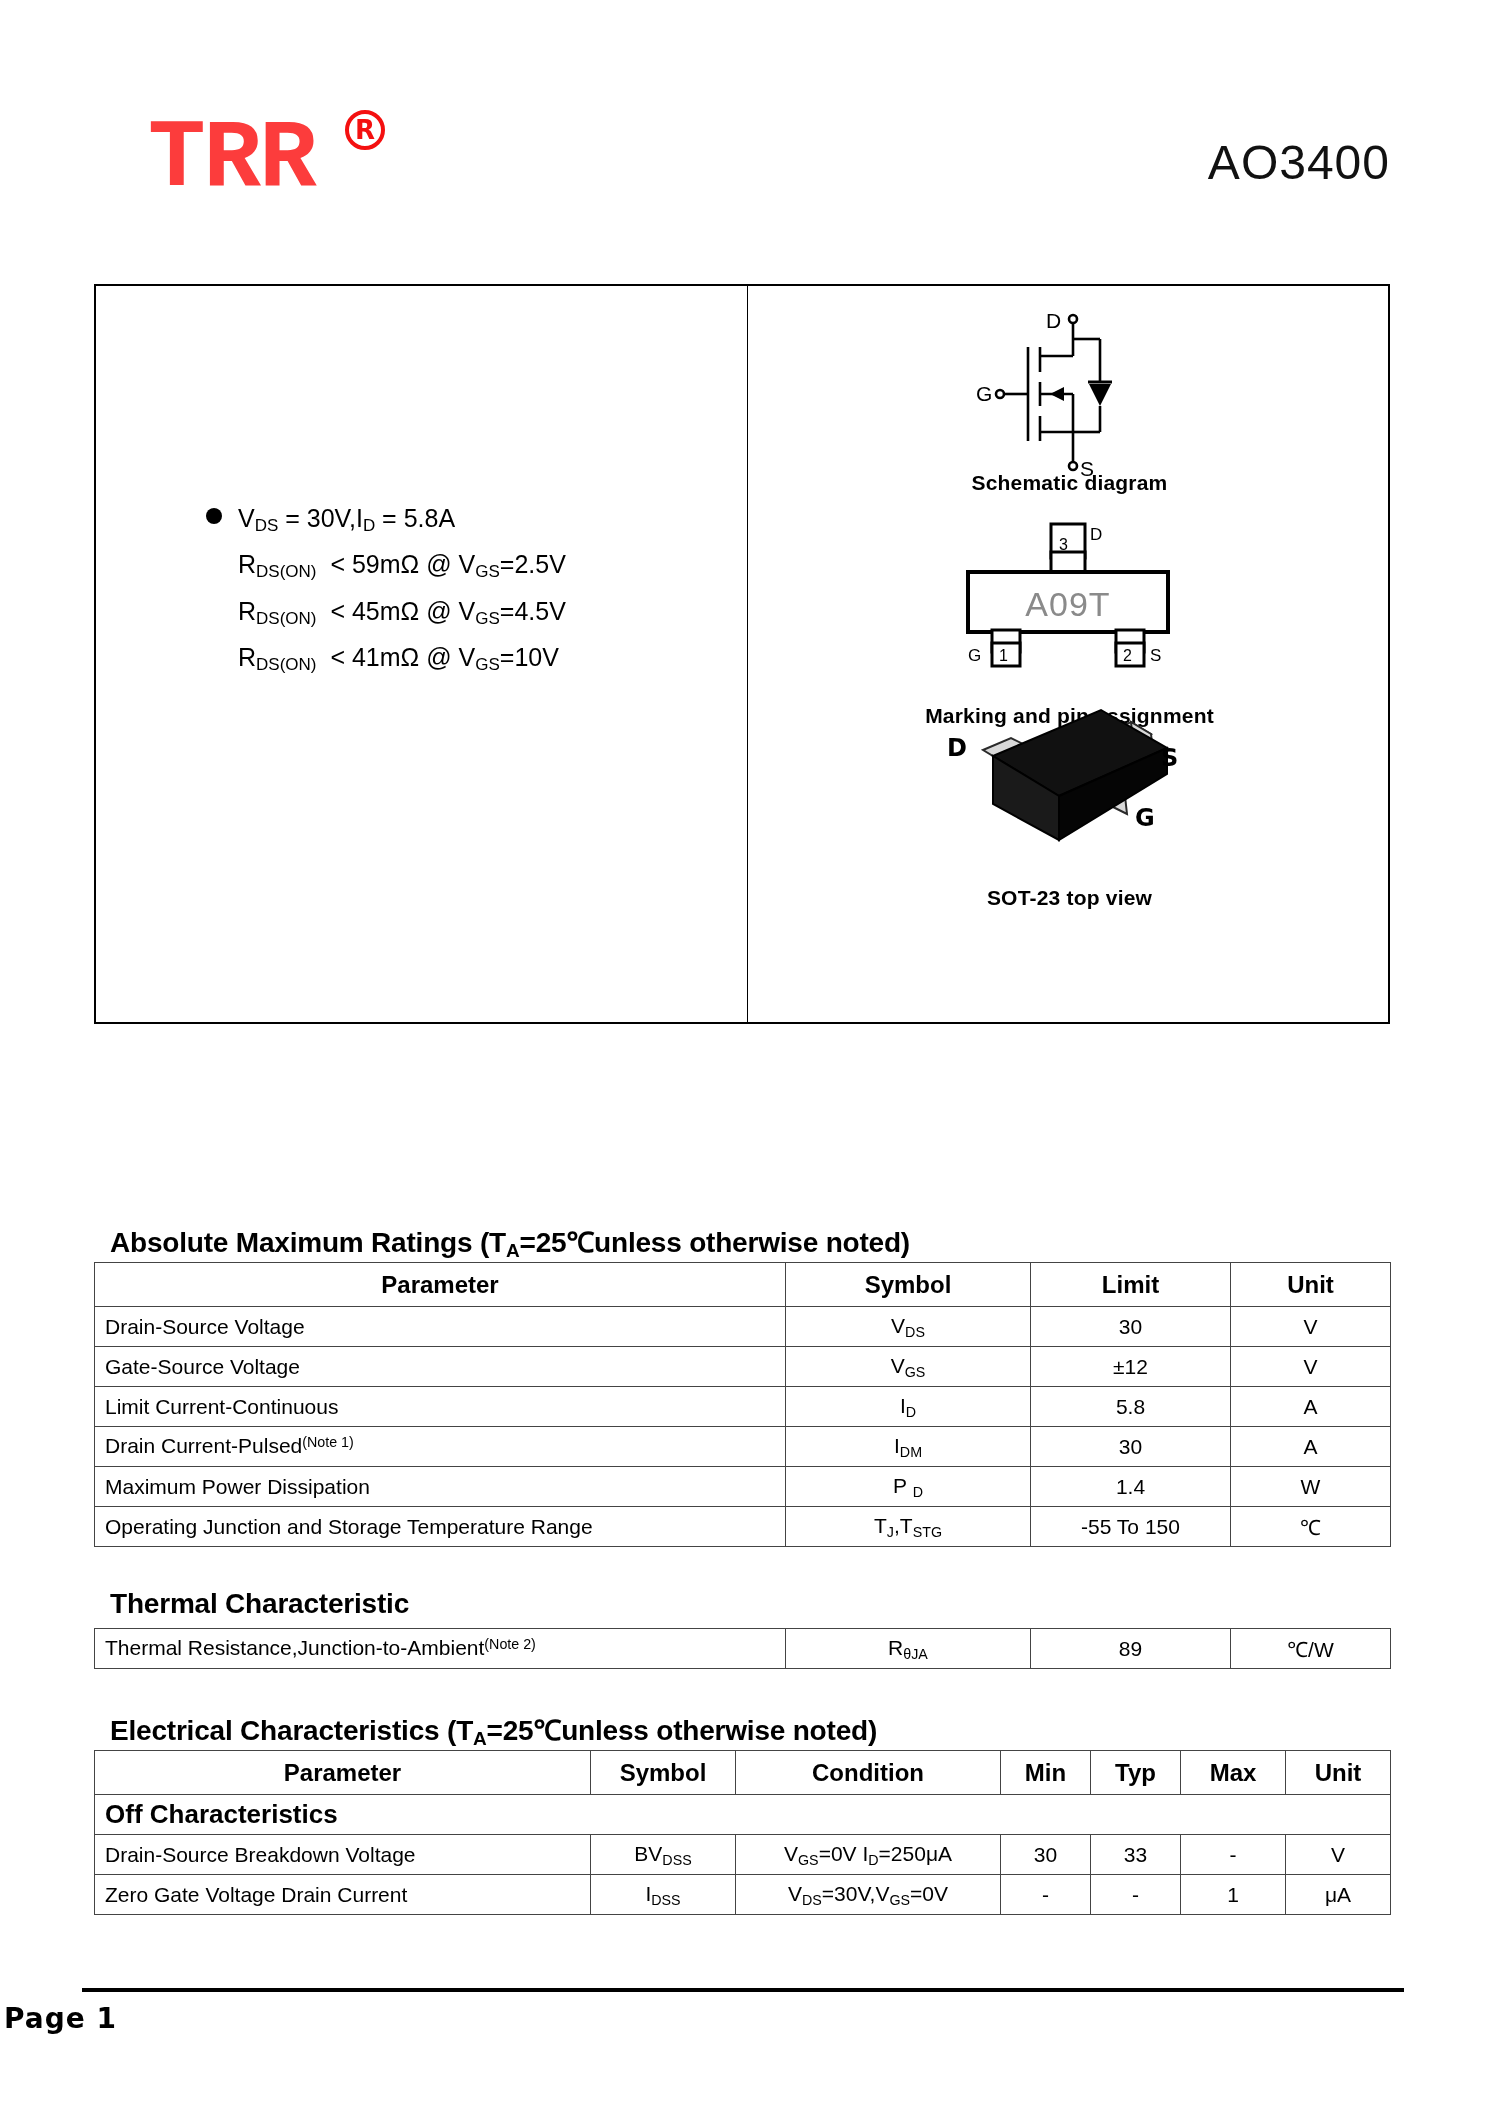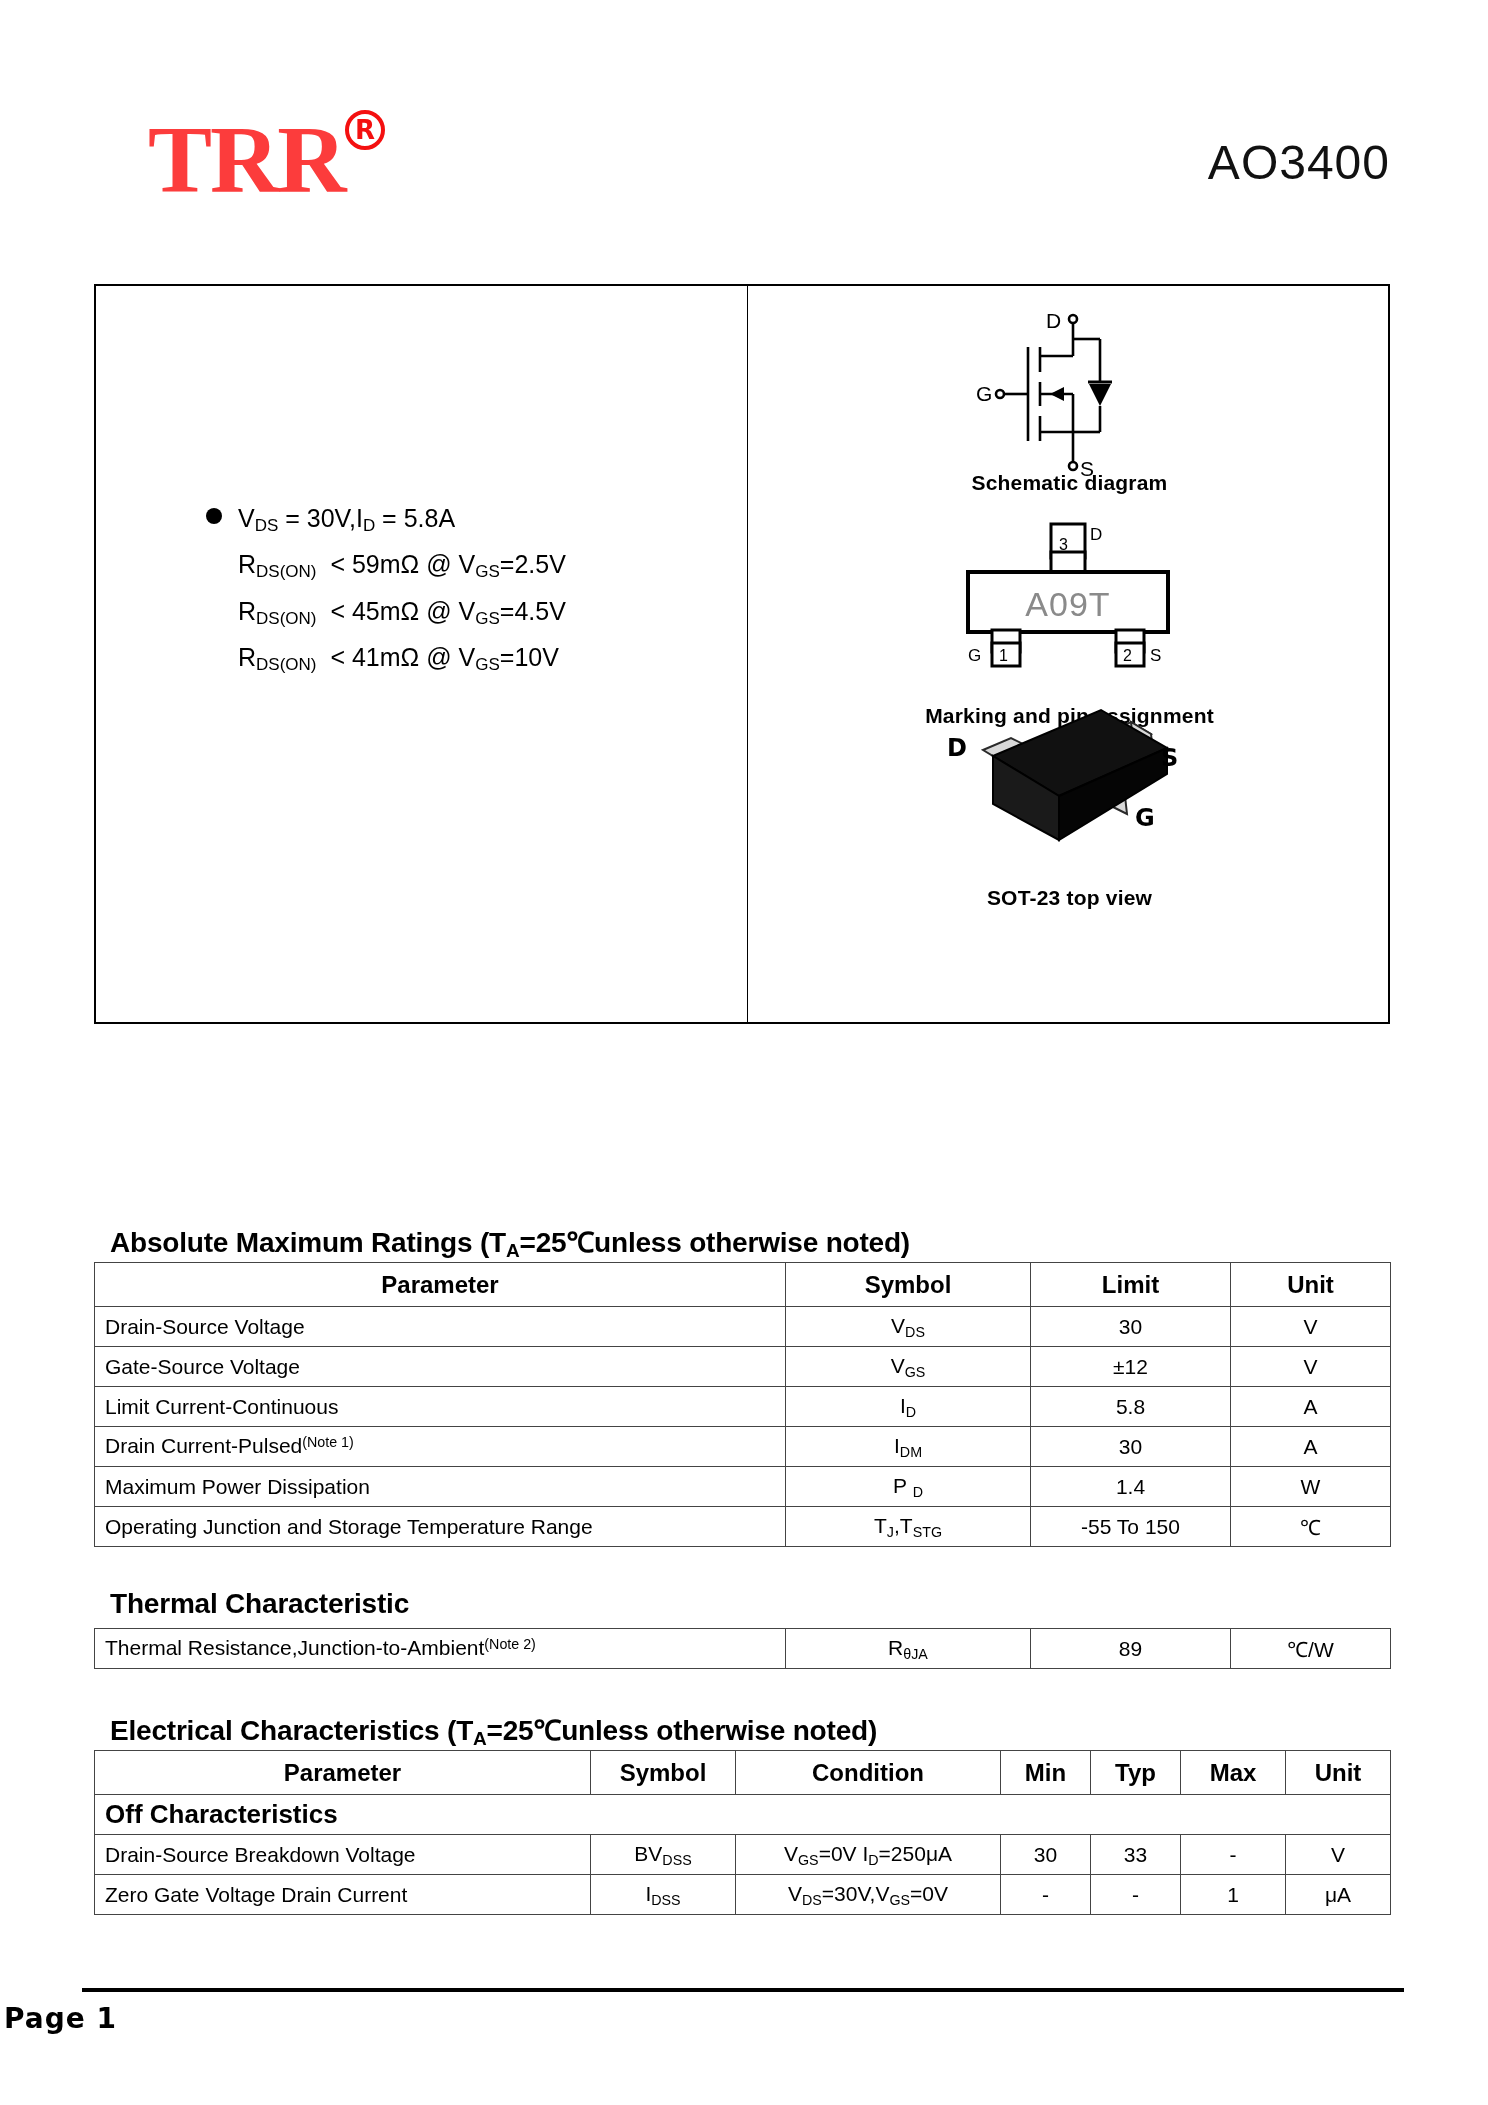--- a/index.html
+++ b/index.html
@@ -18,21 +18,21 @@
 
   
   .header {
     position: absolute;
     left: 0; top: 0;
     width: 1488px; height: 230px;
   }
   .logo {
     position: absolute;
     left: 148px; top: 112px;
-    font-family: Liberation Serif, serif;
+    font-family: Liberation Mono, monospace;
     font-weight: bold;
     font-size: 96px;
     letter-spacing: -2px;
     color: #fc3c3c;
     line-height: 1;
   }
   .logo-reg {
     position: absolute;
     left: 345px; top: 110px;
     width: 40px; height: 40px;

